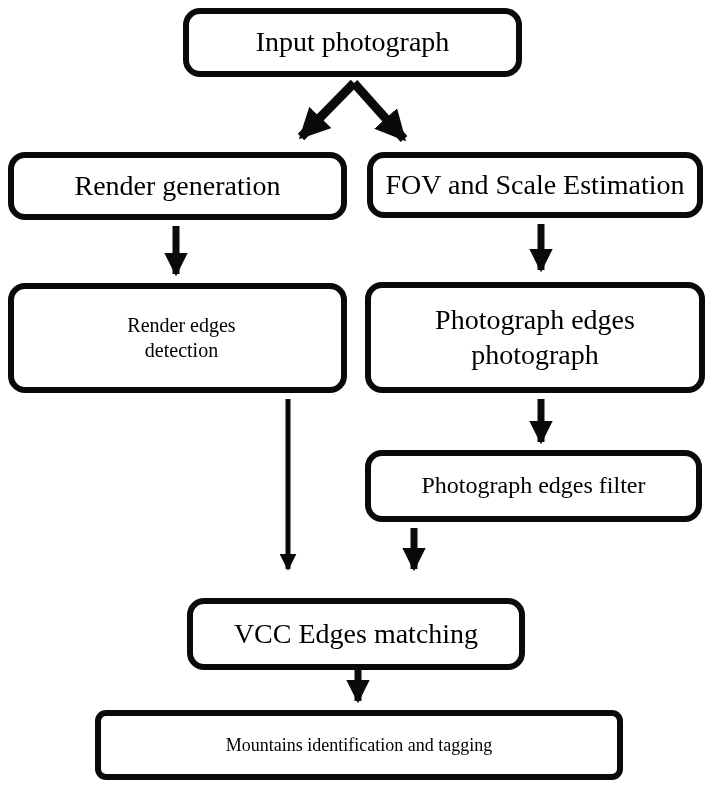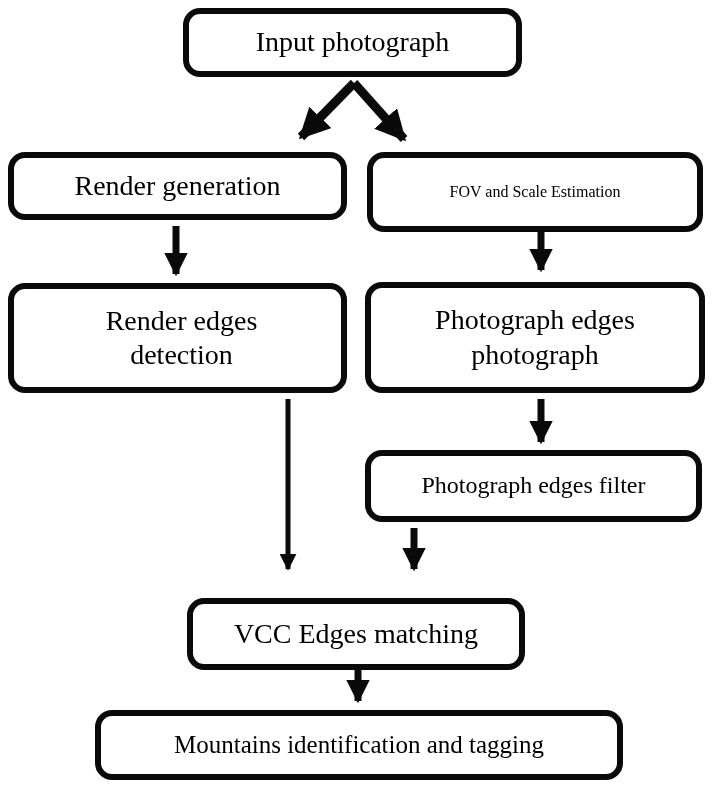--- a/index.html
+++ b/index.html
@@ -26,26 +26,26 @@
     color: #000000;
     display: flex;
     align-items: center;
     justify-content: center;
     text-align: center;
     white-space: pre-line;
     line-height: 1.23;
   }
   .n-input   { left:183px; top:8px;   width:339px; height:69px;  font-size:28px; }
   .n-render  { left:8px;   top:152px; width:339px; height:68px;  font-size:28px; }
-  .n-fov     { left:367px; top:152px; width:336px; height:80px;  font-size:16px; }
-  .n-redges  { left:8px;   top:283px; width:339px; height:110px; font-size:28px;padding-left:8px; }
+  .n-fov     { left:367px; top:152px; width:336px; height:66px;  font-size:28px; }
+  .n-redges  { left:8px;   top:283px; width:339px; height:110px; font-size:20px;padding-left:8px; }
   .n-pedges  { left:365px; top:282px; width:340px; height:111px; font-size:28px; }
   .n-pfilter { left:365px; top:450px; width:337px; height:72px;  font-size:24px; }
   .n-vcc     { left:187px; top:578px; width:338px; height:72px;  font-size:28px;margin-top:20px; }
-  .n-mnt     { left:95px;  top:710px; width:528px; height:70px;  font-size:25px; }
+  .n-mnt     { left:95px;  top:710px; width:528px; height:70px;  font-size:18px;border-radius:11px; }
 </style>
 </head>
 <body>
 
 <div class="canvas">
 
   <svg class="connectors" width="715" height="789" viewBox="0 0 715 789" xmlns="http://www.w3.org/2000/svg">
     <defs>
       <marker id="ah" viewBox="0 0 10 10" refX="9" refY="5" markerWidth="3.4" markerHeight="3.4" orient="auto-start-reverse">
         <path d="M0,0 L10,5 L0,10 z" fill="#0a0a0a"></path>

